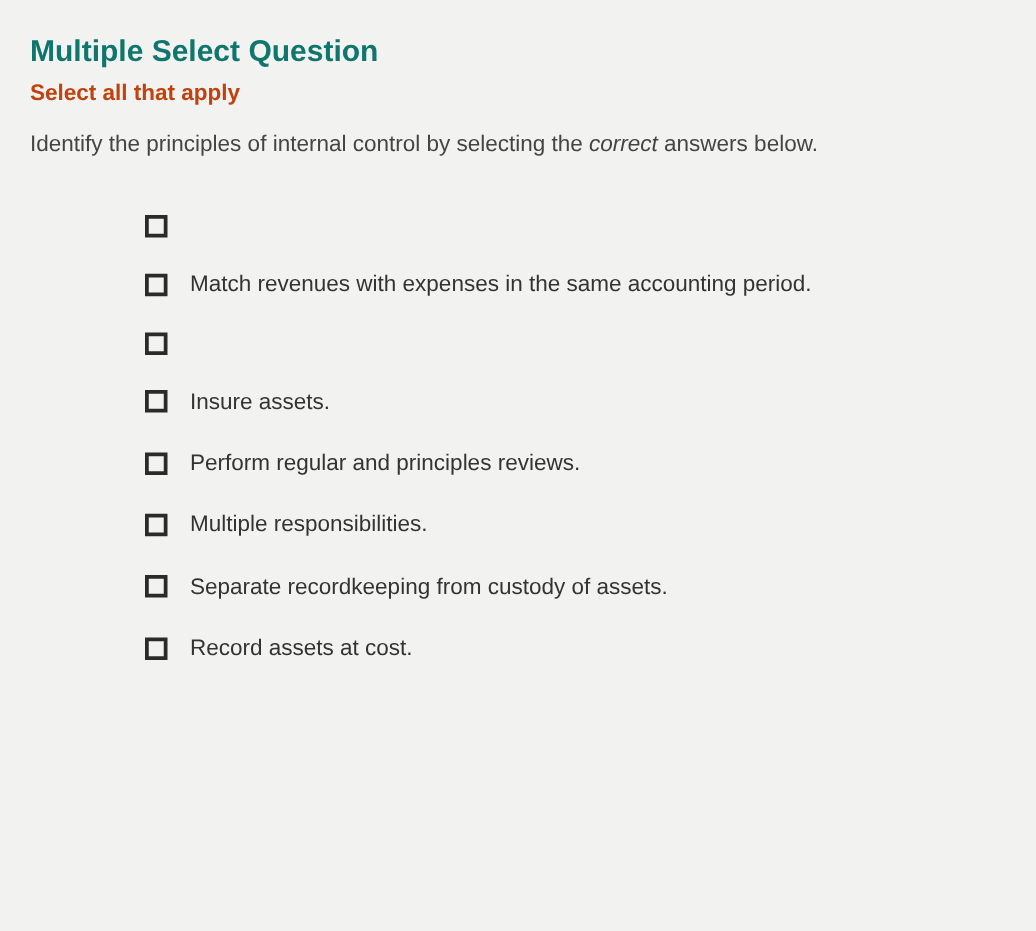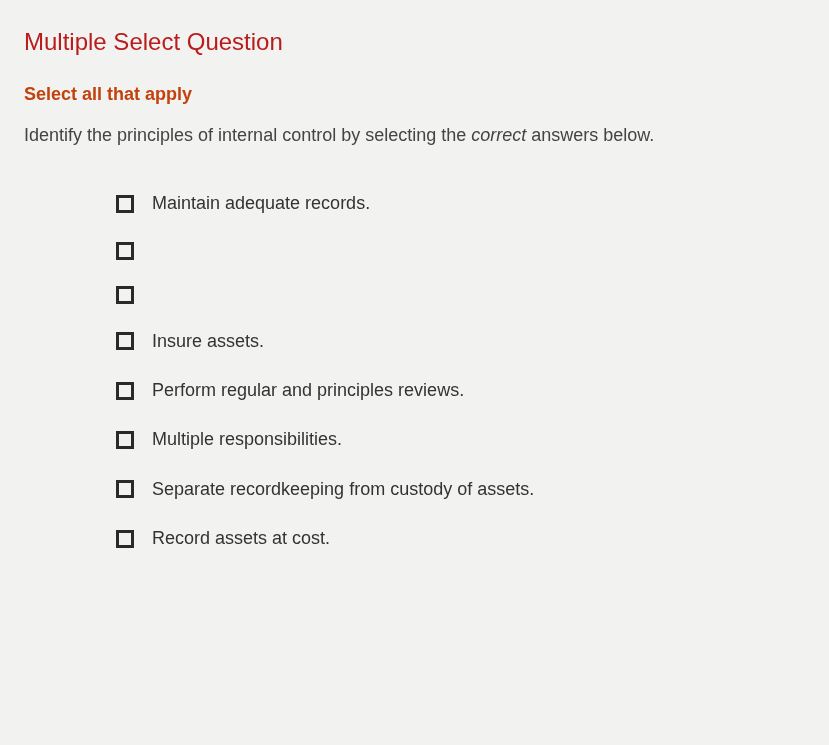--- a/index.html
+++ b/index.html
@@ -10,23 +10,23 @@
     body {
       font-family: -apple-system, BlinkMacSystemFont, "Segoe UI", Helvetica, Arial, sans-serif;
       background: #f2f2f0;
       width: 829px;
       height: 745px;
       padding: 28px 24px;
       color: #333;
     }
     .question-title {
       font-size: 24px;
-      font-weight: 400;
-      color: #b91c1c;
-      margin-bottom: 28px;
+      font-weight: 700;
+      color: #0f766e;
+      margin-bottom: 8px;
     }
     .instruction {
       font-size: 18px;
       font-weight: 700;
       color: #c2410c;
       margin-bottom: 18px;
     }
     .prompt {
       font-size: 18px;
       color: #444;
@@ -67,25 +67,25 @@
 <div class="instruction">Select all that apply</div>
 
 <div class="prompt">
   <span>Identify the principles of internal control by selecting the </span><span class="emph">correct</span><span> answers below.</span>
 </div>
 
 <div class="options">
 
   <div class="option-row">
     <span class="checkbox-icon"></span>
-    <span class="option-label">Maintain adequate records.</span>
   </div>
 
   <div class="option-row">
     <span class="checkbox-icon"></span>
+    <span class="option-label">Match revenues with expenses in the same accounting period.</span>
   </div>
 
   <div class="option-row">
     <span class="checkbox-icon"></span>
   </div>
 
   <div class="option-row">
     <span class="checkbox-icon"></span>
     <span class="option-label">Insure assets.</span>
   </div>

